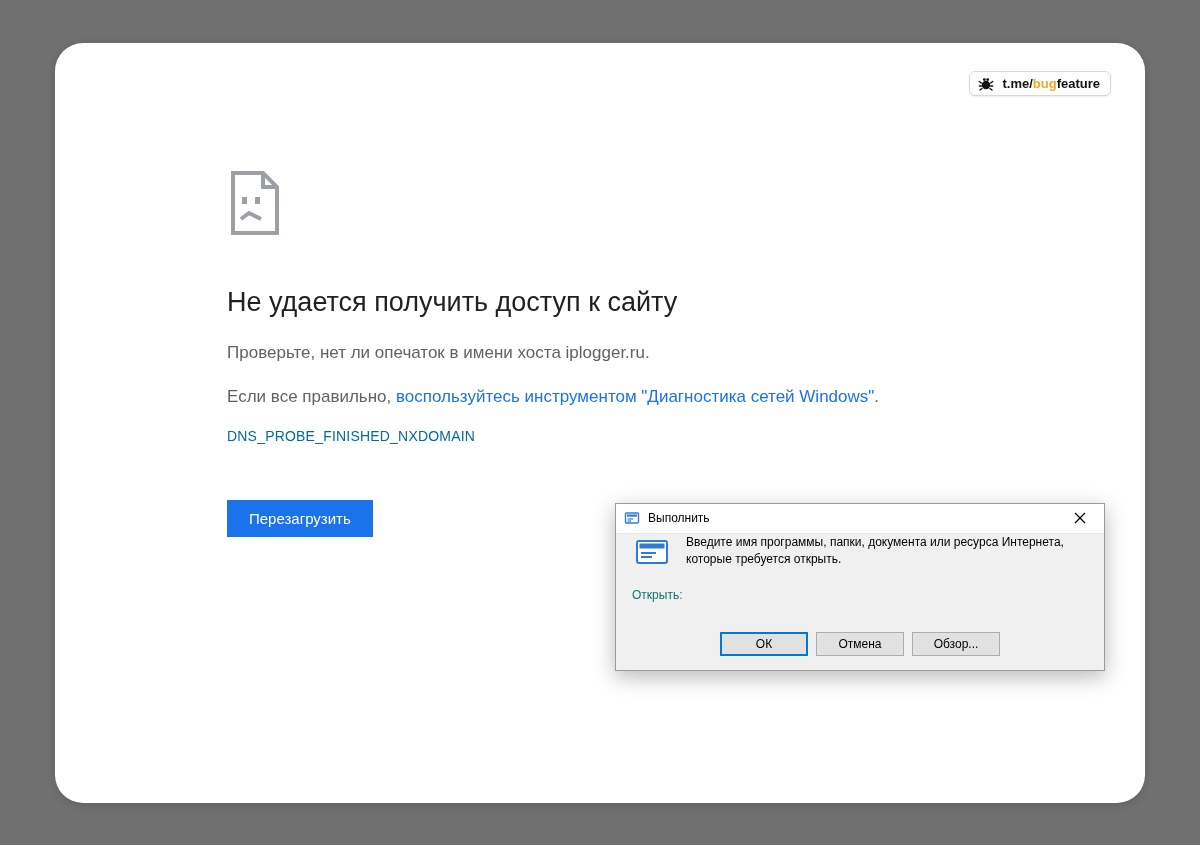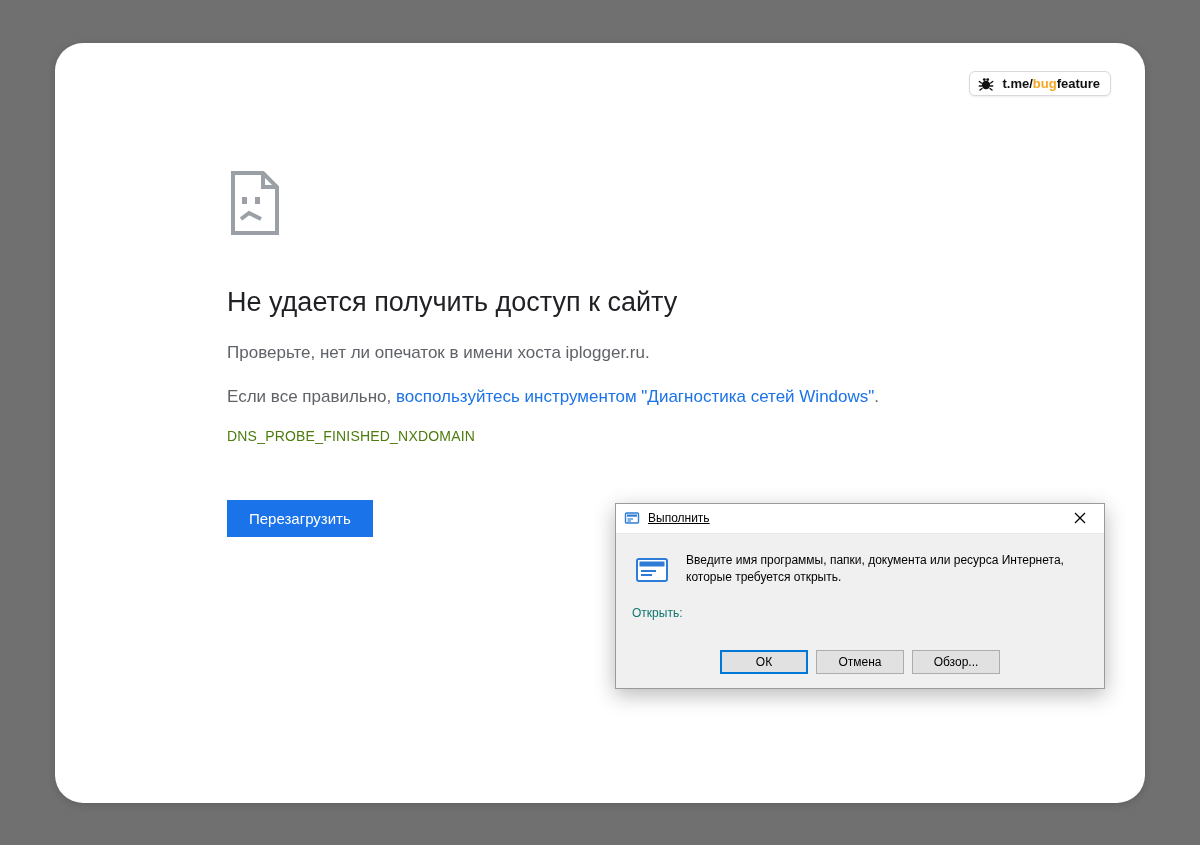--- a/index.html
+++ b/index.html
@@ -59,21 +59,21 @@
       color: #5f6368;
       line-height: 1.55;
       margin-bottom: 18px;
     }
     .line2 a {
       color: #1a73e8;
       text-decoration: none;
     }
     .errcode {
       font-size: 14px;
-      color: #4d7c0f;
+      color: #0369a1;
       letter-spacing: 0.2px;
       margin-top: 8px;
     }
     .reload-btn {
       margin-top: 56px;
       background: #1a73e8;
       color: #fff;
       border: none;
       border-radius: 0;
       font-size: 15px;
@@ -92,35 +92,34 @@
       box-shadow: 0 6px 20px rgba(0,0,0,0.28);
       font-size: 12px;
     }
     .run-titlebar {
       height: 30px;
       background: #fff;
       border-bottom: 1px solid #e8e8e8;
       display: flex;
       align-items: center;
       padding: 0 4px 0 8px;
-      text-decoration: underline;
     }
     .run-titlebar .t-icon { margin-right: 8px; display:inline-flex; }
     .run-titlebar .t-text { font-size: 12px; color: #000; }
     .run-close {
       margin-left: auto;
       width: 40px;
       height: 28px;
       display: flex;
       align-items: center;
       justify-content: center;
       cursor: pointer;
     }
     .run-body {
-      padding: 18px 14px 6px 16px;
+      padding: 0 14px 6px 16px;
     }
     .run-top {
       display: flex;
       gap: 14px;
       margin-bottom: 18px;
     }
     .run-big-icon { flex: 0 0 40px; display:flex; justify-content:center; }
     .run-desc {
       font-size: 12px;
       color: #000;

